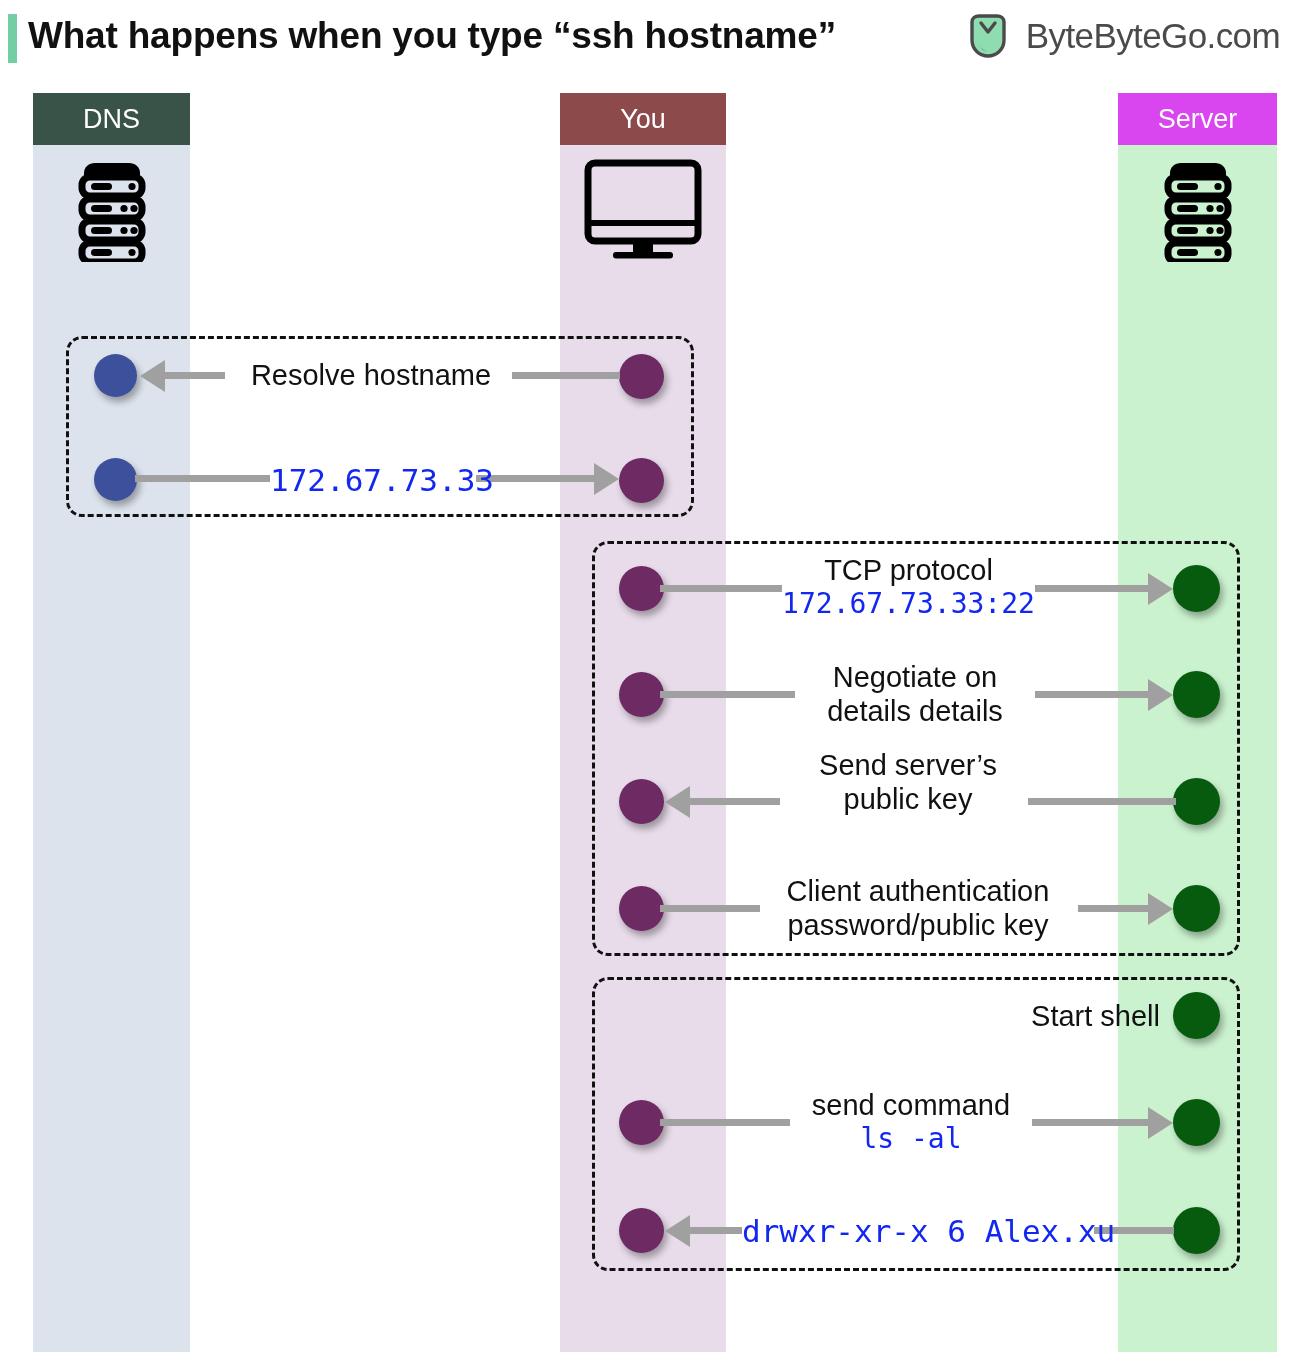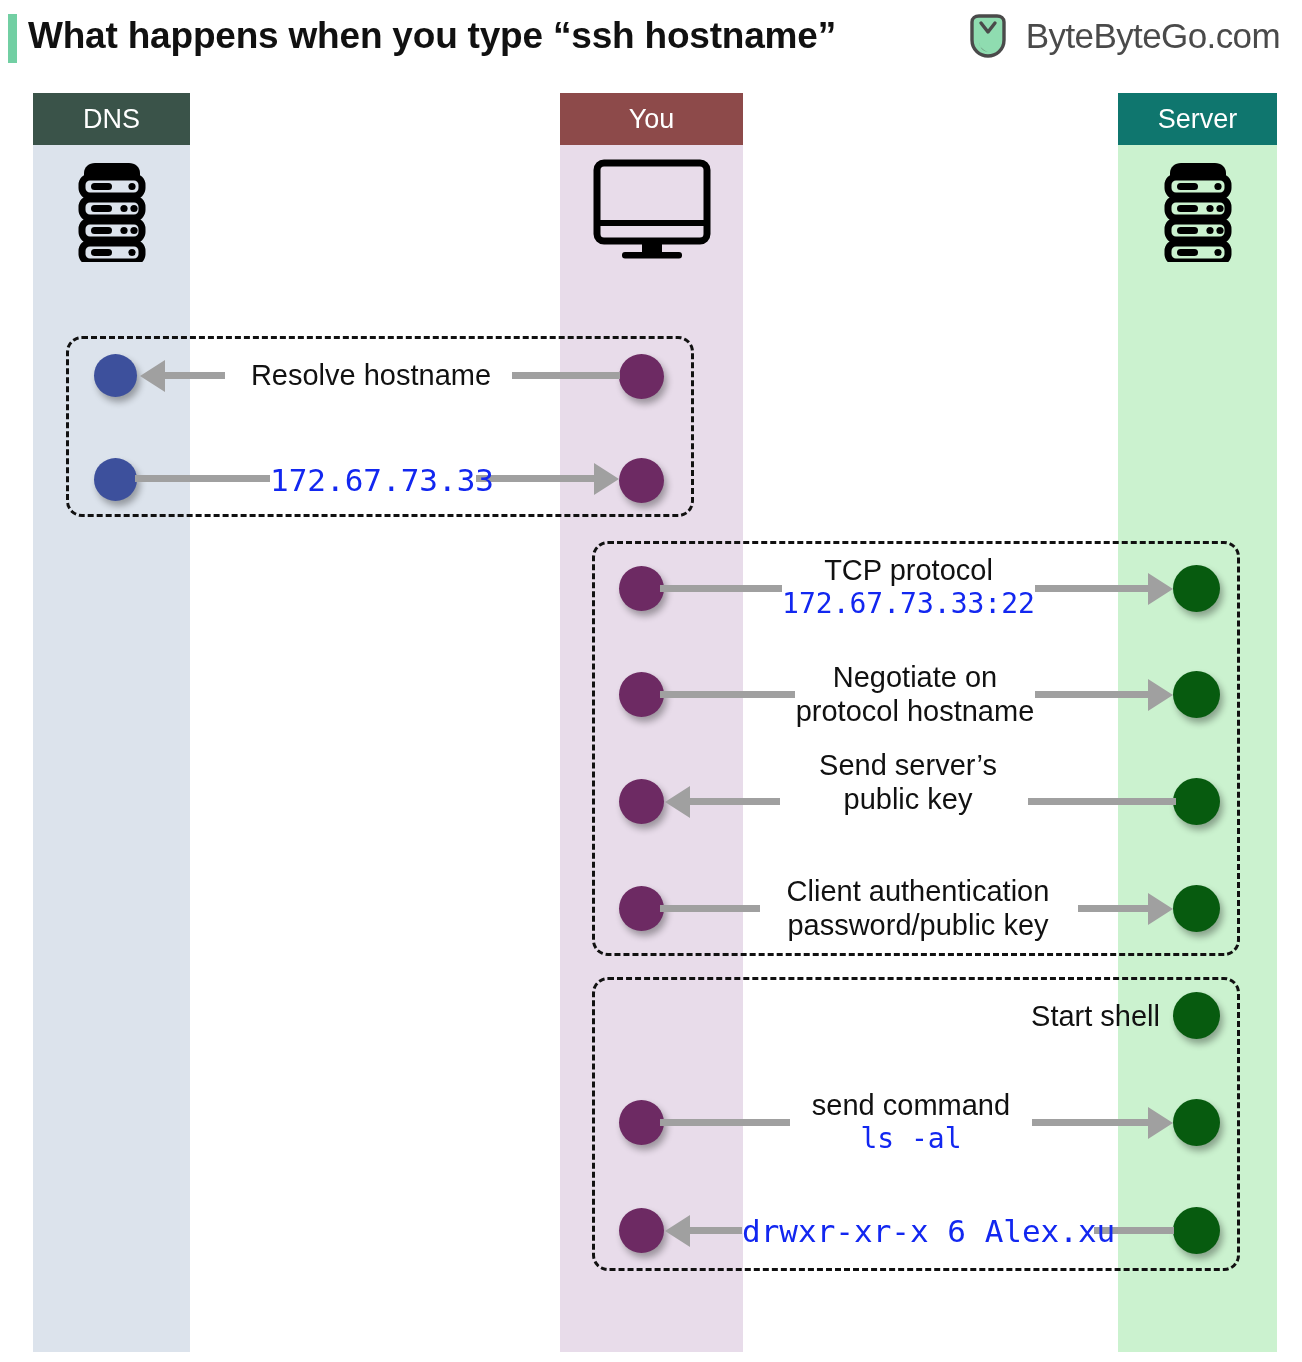--- a/index.html
+++ b/index.html
@@ -130,38 +130,38 @@
           <circle cx="62" cy="51.5" r="3.6"></circle>
             <circle cx="72" cy="51.5" r="3.6"></circle>
           <circle cx="62" cy="73.5" r="3.6"></circle>
             <circle cx="72" cy="73.5" r="3.6"></circle>
           <circle cx="70" cy="95.5" r="3.6"></circle>
         </g>
       </svg>
     </div>
   </div>
 
-  <div class="lane" style="left:560px; width:183px;">
+  <div class="lane" style="left:560px; width:166px;">
     <div class="lane-band" style="background:#e8dcea;"></div>
     <div class="lane-head" style="background:#8d4a4a;">
       <span>You</span>
     </div>
     <div class="lane-icon">
       <svg viewBox="0 0 130 105" width="130" height="105" aria-hidden="true">
         <rect x="10" y="6" width="110" height="78" rx="7" fill="none" stroke="#000" stroke-width="7"></rect>
         <line x1="13" y1="66" x2="117" y2="66" stroke="#000" stroke-width="6"></line>
         <rect x="55" y="84" width="20" height="14" fill="#000"></rect>
         <rect x="35" y="95" width="60" height="6.5" rx="3" fill="#000"></rect>
       </svg>
     </div>
   </div>
 
   <div class="lane" style="left:1118px; width:159px;">
     <div class="lane-band" style="background:#cbf2cf;"></div>
-    <div class="lane-head" style="background:#0f766e;">
+    <div class="lane-head" style="background:#d946ef;">
       <span>Server</span>
     </div>
     <div class="lane-icon">
       <svg viewBox="0 0 100 105" width="100" height="105" aria-hidden="true">
         <path d="M22 16 C22 10 27 6 33 6 L67 6 C73 6 78 10 78 16 L78 22 L22 22 Z" fill="#000"></path>
         <g fill="none" stroke="#000" stroke-width="7">
           <rect x="20" y="20" width="60" height="19" rx="8"></rect>
           <rect x="20" y="42" width="60" height="19" rx="8"></rect>
           <rect x="20" y="64" width="60" height="19" rx="8"></rect>
           <rect x="20" y="86" width="60" height="19" rx="8"></rect>
@@ -214,21 +214,21 @@
     <span class="l2 mono">172.67.73.33:22</span>
   </div>
 
   <div class="node purple" style="left:619px; top:672px; width:45px; height:45px;"></div>
   <div class="node green" style="left:1173px; top:671px; width:47px; height:47px;"></div>
   <div class="seg" style="left:660px; top:691px; width:135px;"></div>
   <div class="seg" style="left:1035px; top:691px; width:113px;"></div>
   <div class="arrow right" style="left:1148px; top:679px;"></div>
   <div class="msg" style="left:795px; top:660px; width:240px;">
     <span>Negotiate on</span>
-    <span class="l2">protocol hostname</span>
+    <span class="l2">details details</span>
   </div>
 
   <div class="node purple" style="left:619px; top:779px; width:45px; height:45px;"></div>
   <div class="node green" style="left:1173px; top:778px; width:47px; height:47px;"></div>
   <div class="arrow left" style="left:665px; top:786px;"></div>
   <div class="seg" style="left:690px; top:798px; width:90px;"></div>
   <div class="seg" style="left:1028px; top:798px; width:148px;"></div>
   <div class="msg" style="left:788px; top:748px; width:240px;">
     <span>Send server’s</span>
     <span class="l2">public key</span>

